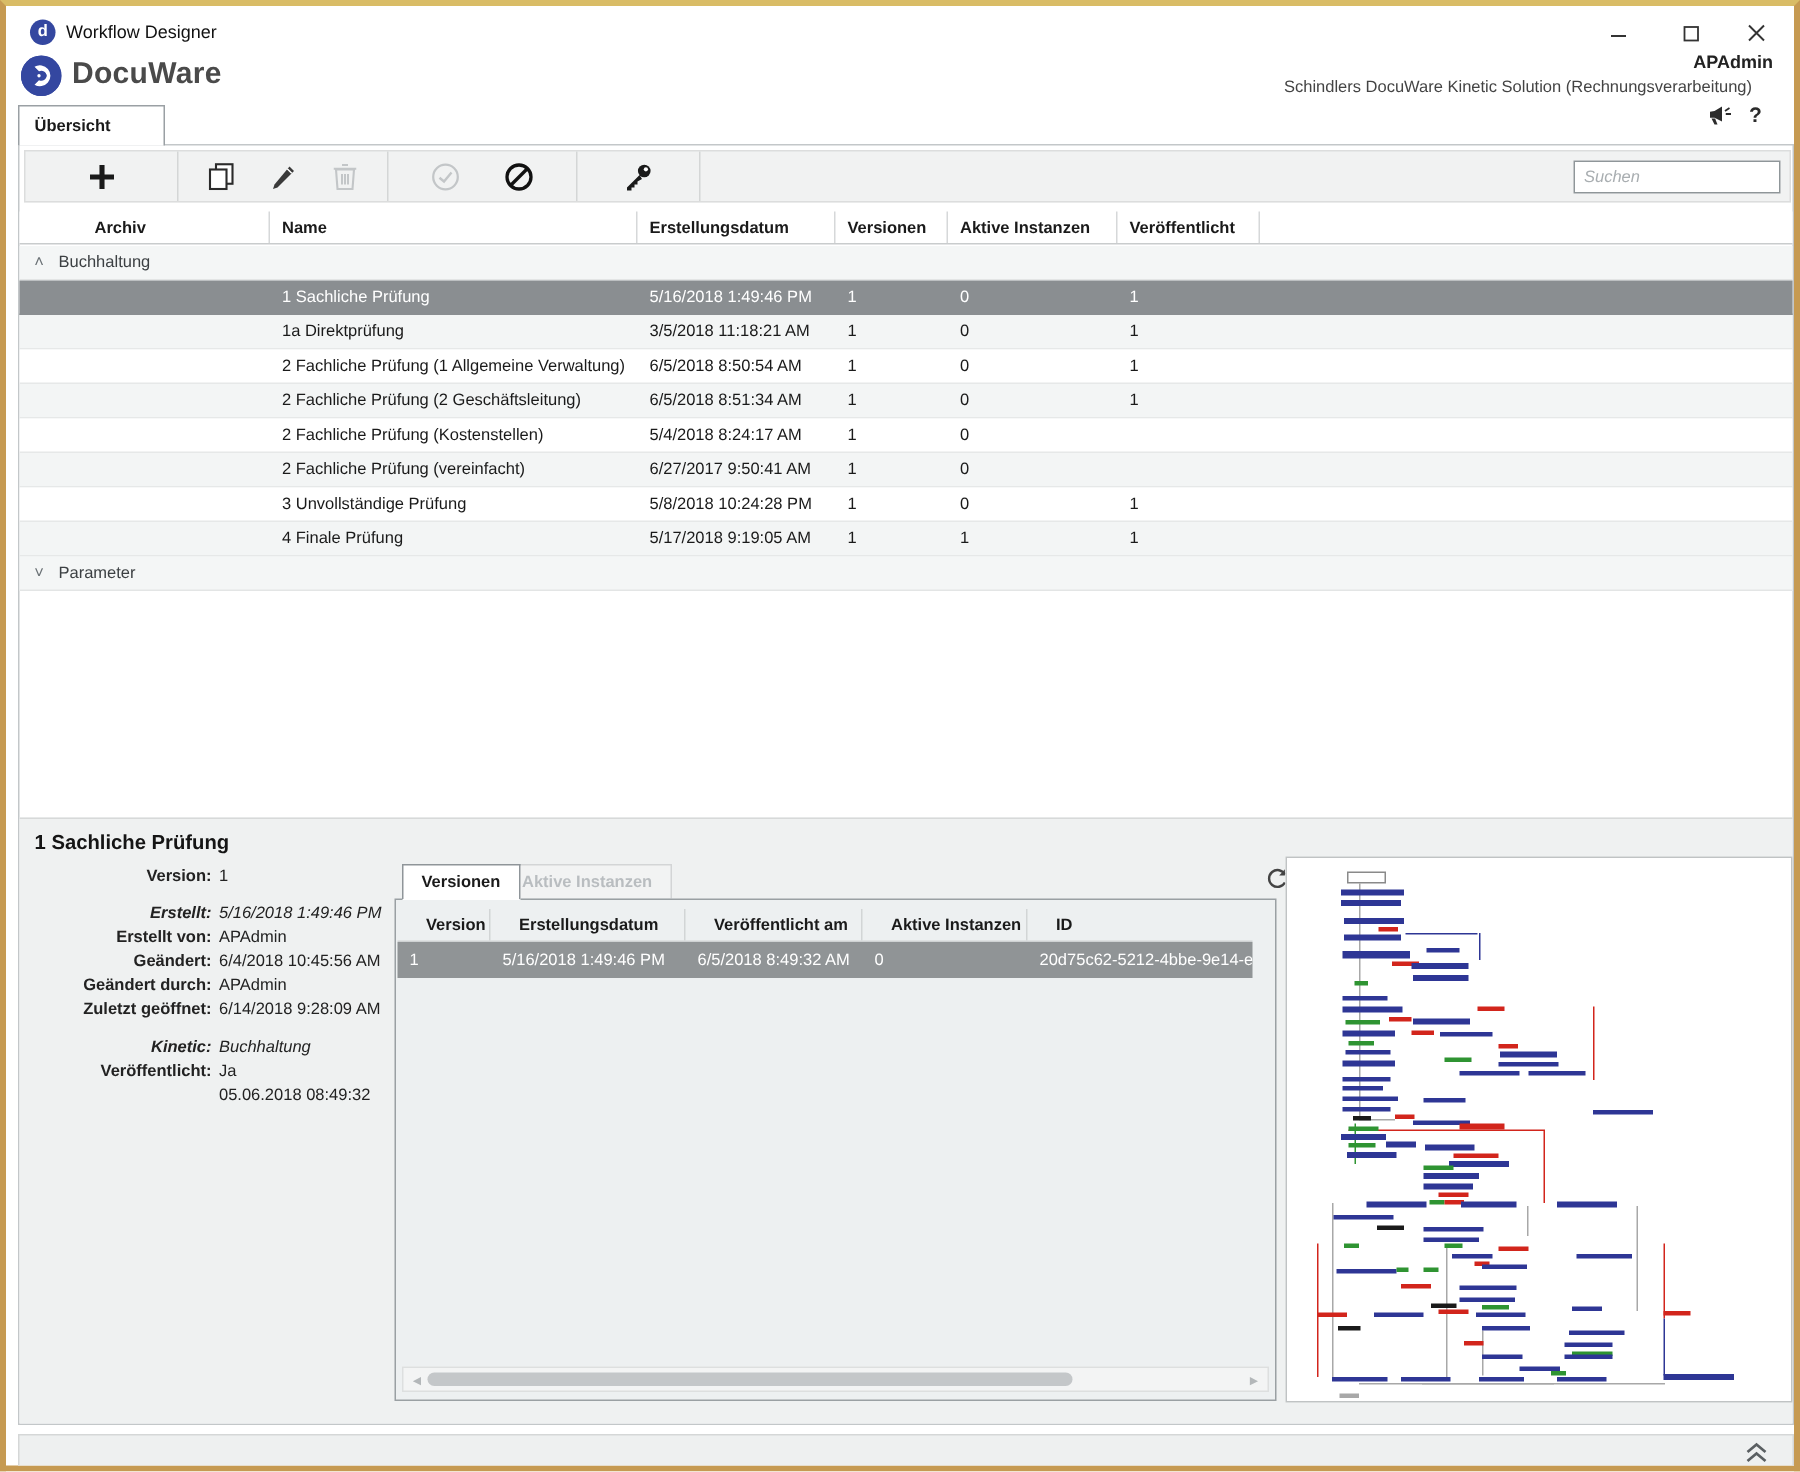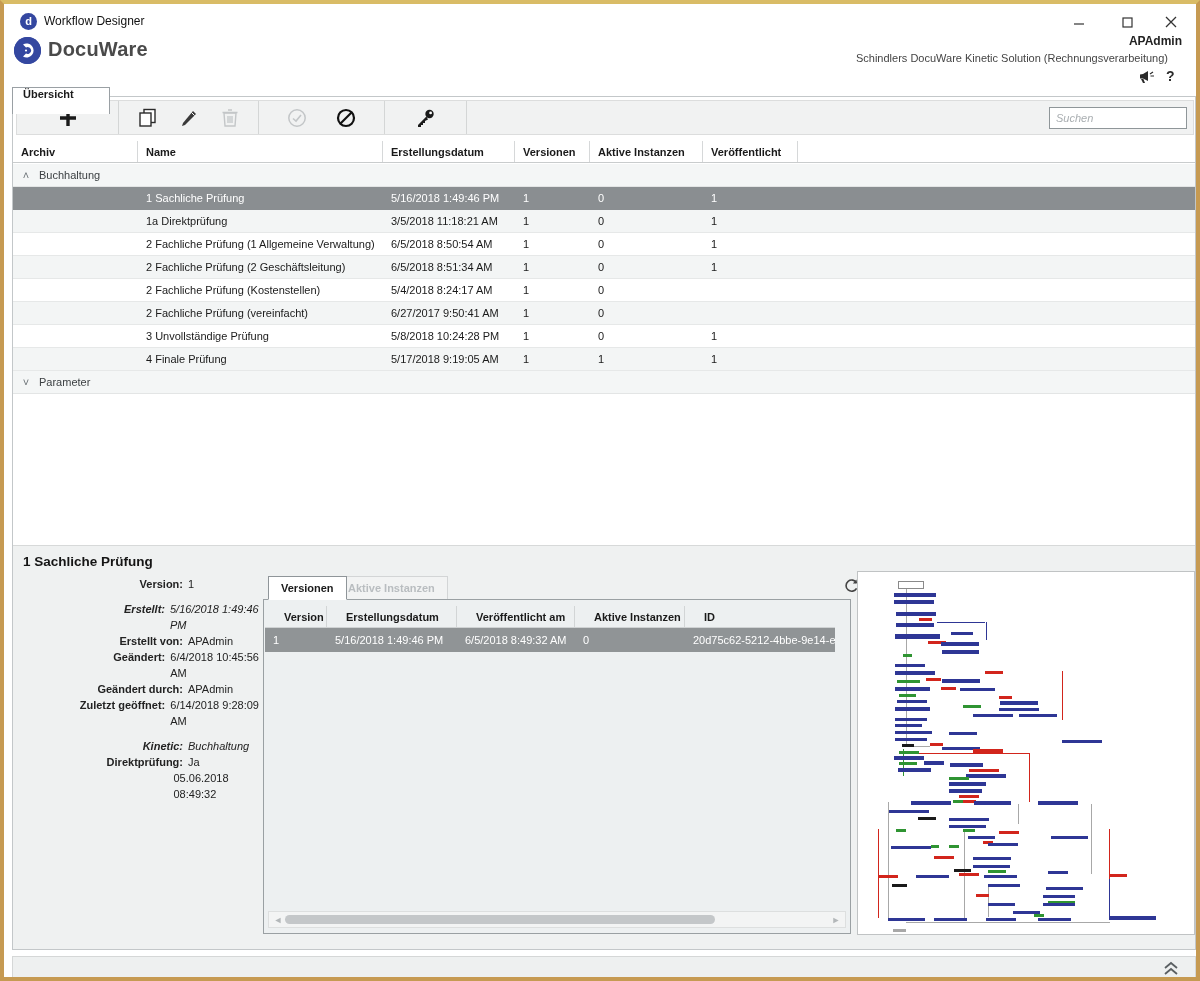--- a/index.html
+++ b/index.html
@@ -19,54 +19,54 @@
   
   .logo-circle { position:absolute; left:10px; top:33px; width:27px; height:27px; border-radius:50%; background:#3447a0; }
   .logo-text { position:absolute; left:44px; top:34px; font-size:20px; font-weight:bold; color:#4a4a4a; letter-spacing:0.2px; }
   .user-name { position:absolute; right:14px; top:30px; font-size:12px; font-weight:bold; color:#222; }
   .org-name  { position:absolute; right:28px; top:48px; font-size:11px; color:#444; }
   .hdr-ico { position:absolute; top:66px; width:18px; height:16px; }
 
   
   .main-tab { position:absolute; left:8px; top:66px; width:98px; height:27px; background:#fff;
               border:1px solid #9aa0a4; border-bottom:none; font-size:11px; font-weight:bold;
-              display:flex; align-items:flex-start; padding-left:10px; z-index:3;margin-top:17px; }
+              display:flex; align-items:center; padding-left:10px; z-index:3; }
 
   
   .main-panel { position:absolute; left:8px; top:92px; width:1184px; height:854px;
                 border:1px solid #c3c7c9; background:#fff; }
   .toolbar { position:absolute; left:3px; top:3px; width:1178px; height:35px; background:#f1f2f2;
              border:1px solid #dcdddd; display:flex; align-items:center; }
   .tb-seg { height:100%; display:flex; align-items:center; border-right:1px solid #d4d6d6; }
   .tb-btn { width:42px; height:30px; display:flex; align-items:center; justify-content:center; cursor:default; }
   .search-box { position:absolute; right:6px; top:6px; width:138px; height:22px; border:1px solid #8f9699;
                 background:#fff; font-style:italic; font-size:11px; color:#9aa0a3; padding:0 6px;
                 font-family:"Liberation Sans", sans-serif; }
   .search-box::placeholder { color:#a9aeb1; font-style:italic; }
 
   
   .grid-head { position:absolute; left:0; top:44px; width:1182px; height:22px; background:#fff;
                border-bottom:1px solid #c9cccd; display:flex; font-size:11px; font-weight:bold; align-items:center; }
   .gh-cell { height:100%; display:flex; align-items:center; padding-left:8px; border-right:1px solid #d6d8d9; }
-  .c-archiv{width:125px;} .c-name{width:245px;} .c-created{width:132px;} .c-versions{width:75px;}
+  .c-archiv{width:125px;margin-left:42px;} .c-name{width:245px;} .c-created{width:132px;} .c-versions{width:75px;}
   .c-active{width:113px;} .c-published{width:95px;} .c-fill{flex:1; border-right:none;}
   #wf-rows { position:absolute; left:0; top:67px; width:1182px; }
   .grp-row { height:23px; background:#f4f6f6; border-bottom:1px solid #e3e5e5; display:flex; align-items:center;
              font-size:11px; color:#3c4043; }
   .grp-chevron { width:26px; text-align:center; color:#6b7276; }
   .data-row { height:23px; display:flex; align-items:center; font-size:11px; border-bottom:1px solid #e6e8e8; background:#fff; }
   .data-row.alt { background:#f3f5f5; }
   .data-row.selected { background:#8a8e91; color:#fff; border-bottom:1px solid #8a8e91; }
   .cell { padding-left:8px; overflow:hidden; white-space:nowrap; }
 
   
   .detail-area { position:absolute; left:0; top:448px; width:1182px; height:404px; background:#eff1f1; border-top:1px solid #d7d9d9; }
   .detail-title { position:absolute; left:10px; top:8px; font-size:13.5px; font-weight:bold; color:#151515; }
   #detail-fields { position:absolute; left:0px; top:30px; width:250px; font-size:11px; }
-  .dfield { display:flex; line-height:16px;padding-left:42px; }
+  .dfield { display:flex; line-height:16px; }
   .dfield .dlabel { width:128px; text-align:right; font-weight:bold; color:#222; }
   .dfield .dvalue { padding-left:5px; color:#222; }
   .dfield.gap { margin-top:9px;font-style:italic; }
 
   
   .versions-panel { position:absolute; left:250px; top:30px; width:588px; height:358px; }
   .vp-tab { position:absolute; top:0; height:24px; font-size:11px; display:flex; align-items:center; padding:0 12px; }
   .vp-tab.active { left:5px; background:#fff; border:1px solid #8f9599; border-bottom:1px solid #fff; font-weight:bold; z-index:2; }
   .vp-tab.disabled { left:72px; background:#f2f3f3; border:1px solid #d3d5d6; color:#b9bdc0; font-weight:bold; }
   .vp-body { position:absolute; left:0; top:23px; width:588px; height:335px; background:#edf0f1; border:1px solid #9aa0a3; }
@@ -309,21 +309,21 @@
           </div>
           <div class="dfield">
             <div class="dlabel">Zuletzt geöffnet:</div>
             <div class="dvalue">6/14/2018 9:28:09 AM</div>
           </div>
           <div class="dfield gap">
             <div class="dlabel">Kinetic:</div>
             <div class="dvalue">Buchhaltung</div>
           </div>
           <div class="dfield">
-            <div class="dlabel">Direktprüfung:</div>
+            <div class="dlabel">Veröffentlicht:</div>
             <div class="dvalue">Ja</div>
           </div>
           <div class="dfield">
             <div class="dlabel"></div>
             <div class="dvalue">05.06.2018 08:49:32</div>
           </div>
         </div>
 
       <div class="versions-panel">
         <div class="vp-tab active">

